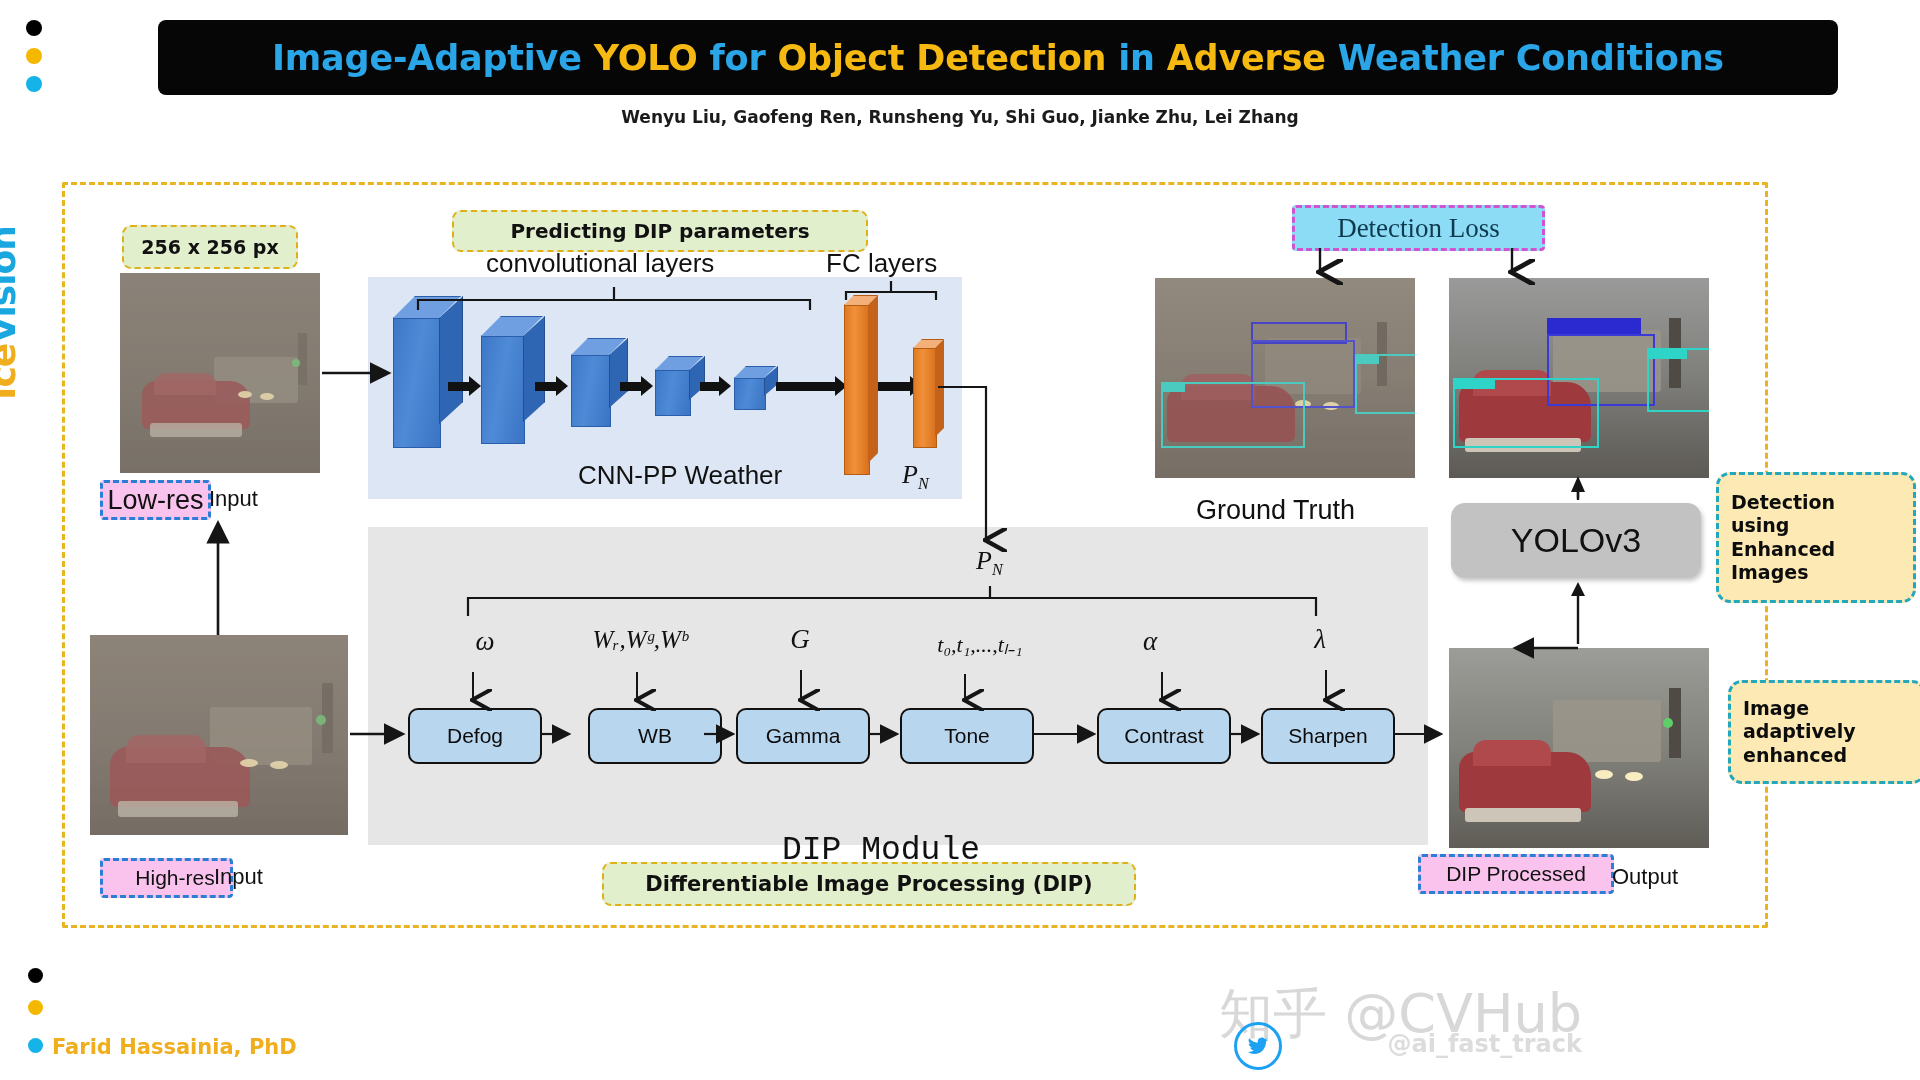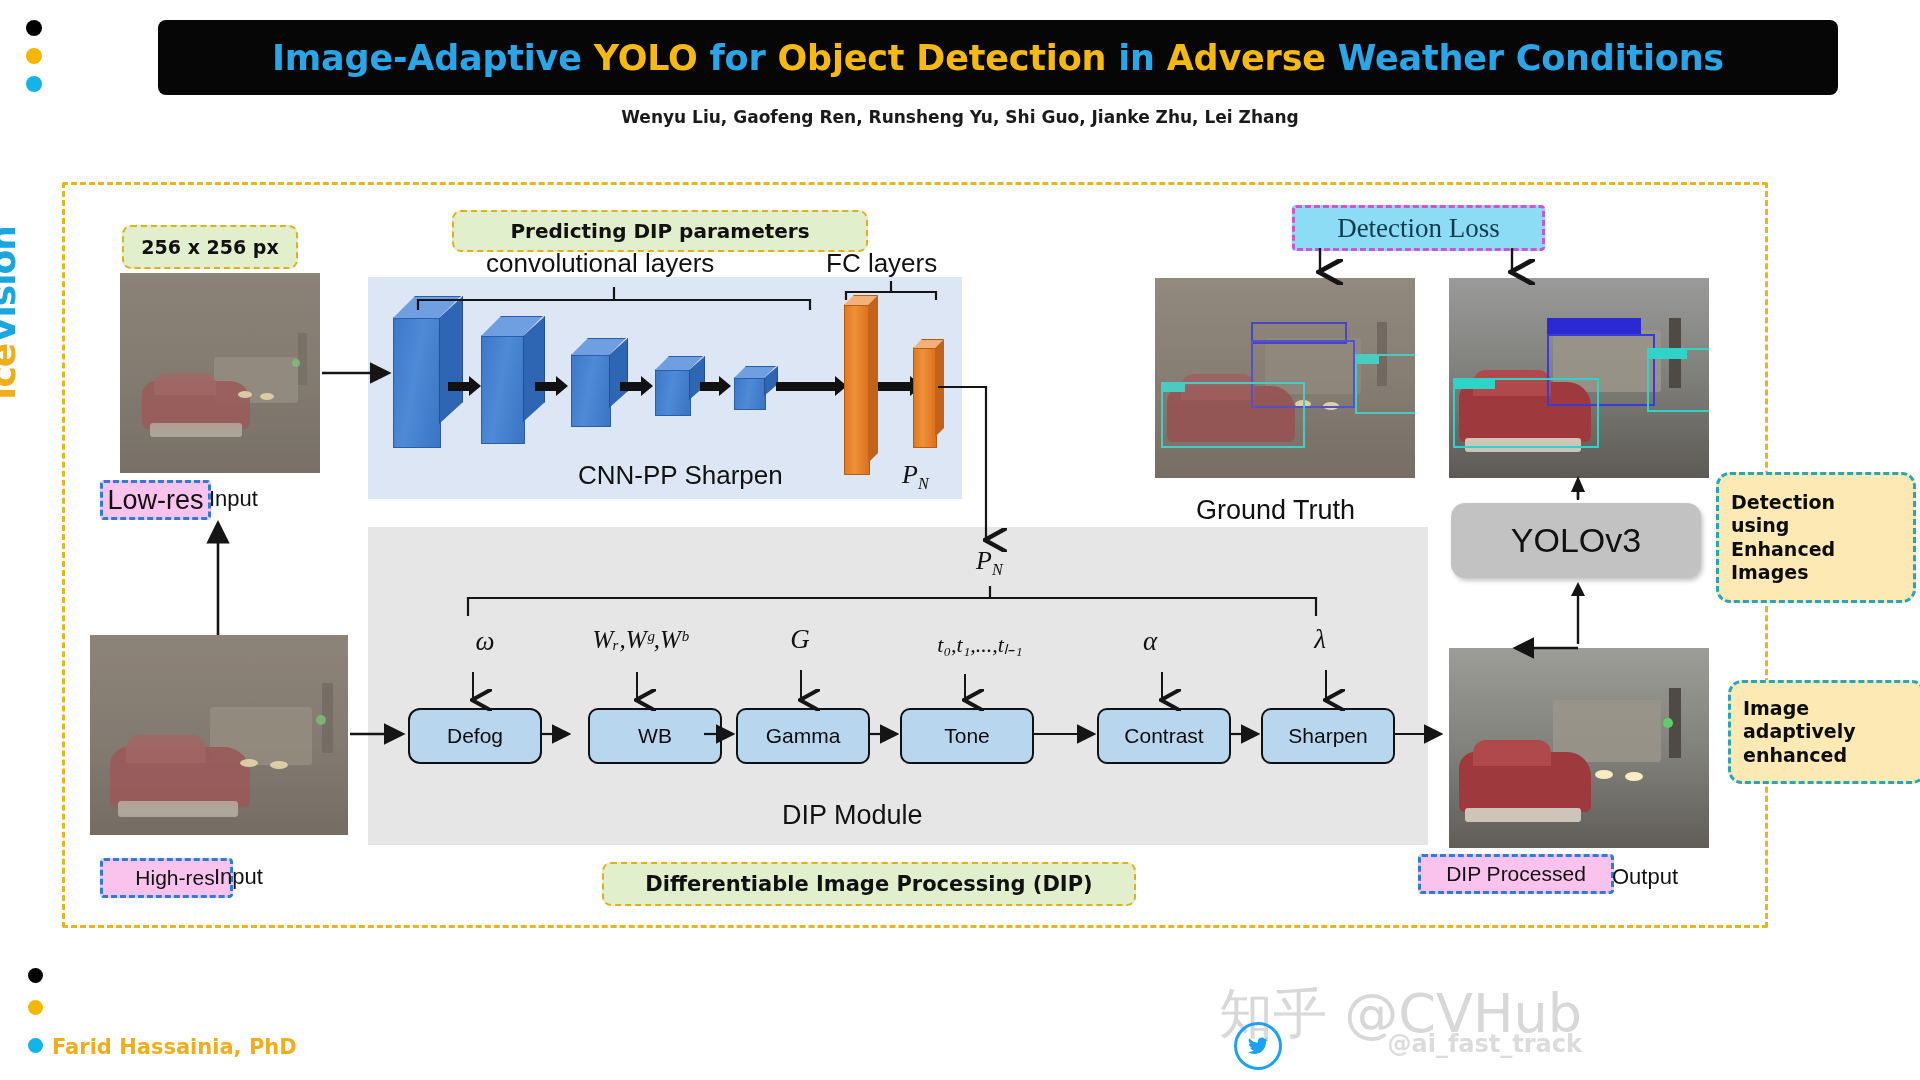--- a/index.html
+++ b/index.html
@@ -278,58 +278,58 @@
          clip-path:polygon(0 10px,100% 0,100% 158px,0 168px);"></div>
   </div>
   <div class="fc-bar" style="left:913px;top:348px;width:22px;height:98px;">
     <div class="fc-front"></div>
     <div class="fc-top" style="left:0;top:-9px;width:31px;height:9px;
          clip-path:polygon(0 9px,22px 9px,31px 0,9px 0);"></div>
     <div style="position:absolute;left:22px;top:-9px;width:9px;height:98px;background:#c4621a;
          clip-path:polygon(0 9px,100% 0,100% 89px,0 98px);"></div>
   </div>
 
-  <div class="plain-lbl" style="left:578px;top:460px;font-size:26px;">CNN-PP Sharpen</div>
+  <div class="plain-lbl" style="left:578px;top:460px;font-size:26px;">CNN-PP Weather</div>
   <div class="param-lbl" style="left:902px;top:460px;font-size:26px;">
     <span>P</span><sub>N</sub>
   </div>
 
   <div id="dip-panel"></div>
 
   <div class="param-lbl" style="left:976px;top:546px;font-size:26px;">
     <span>P</span><sub>N</sub>
   </div>
 
   <div class="param-lbl" style="left:455px;top:626px;font-size:27px;width:60px;">ω</div>
   <div class="param-lbl" style="left:565px;top:626px;font-size:25px;width:150px;">Wᵣ,Wᵍ,Wᵇ</div>
   <div class="param-lbl" style="left:780px;top:624px;font-size:27px;width:40px;">G</div>
   <div class="param-lbl" style="left:890px;top:628px;font-size:22px;width:180px;">t₀,t₁,...,tₗ₋₁</div>
   <div class="param-lbl" style="left:1130px;top:626px;font-size:27px;width:40px;">α</div>
   <div class="param-lbl" style="left:1300px;top:624px;font-size:27px;width:40px;">λ</div>
 
-  <div class="op-box" style="left:408px;top:708px;width:130px;height:52px;border-radius:12px;">
+  <div class="op-box" style="left:408px;top:708px;width:130px;height:52px;">
     <span>Defog</span>
   </div>
   <div class="op-box" style="left:588px;top:708px;width:130px;height:52px;">
     <span>WB</span>
   </div>
   <div class="op-box" style="left:736px;top:708px;width:130px;height:52px;">
     <span>Gamma</span>
   </div>
   <div class="op-box" style="left:900px;top:708px;width:130px;height:52px;">
     <span>Tone</span>
   </div>
   <div class="op-box" style="left:1097px;top:708px;width:130px;height:52px;">
     <span>Contrast</span>
   </div>
   <div class="op-box" style="left:1261px;top:708px;width:130px;height:52px;">
     <span>Sharpen</span>
   </div>
 
-  <div class="plain-lbl" style="left:782px;top:800px;font-size:27px;">DIP Module</div>
+  <div class="plain-lbl" style="left:782px;top:832px;font-size:33px;font-family:Liberation Mono, monospace;">DIP Module</div>
 
   <div class="chip-green" style="left:602px;top:862px;width:530px;height:40px;font-size:21px;">
     <span>Differentiable Image Processing (DIP)</span>
   </div>
 
   <div class="chip-cyan" style="left:1292px;top:205px;width:247px;height:40px;font-size:27px;">
     <span>Detection Loss</span>
   </div>
 
   <div class="photo" style="left:1155px;top:278px;width:260px;height:200px;background:#74695f;">

